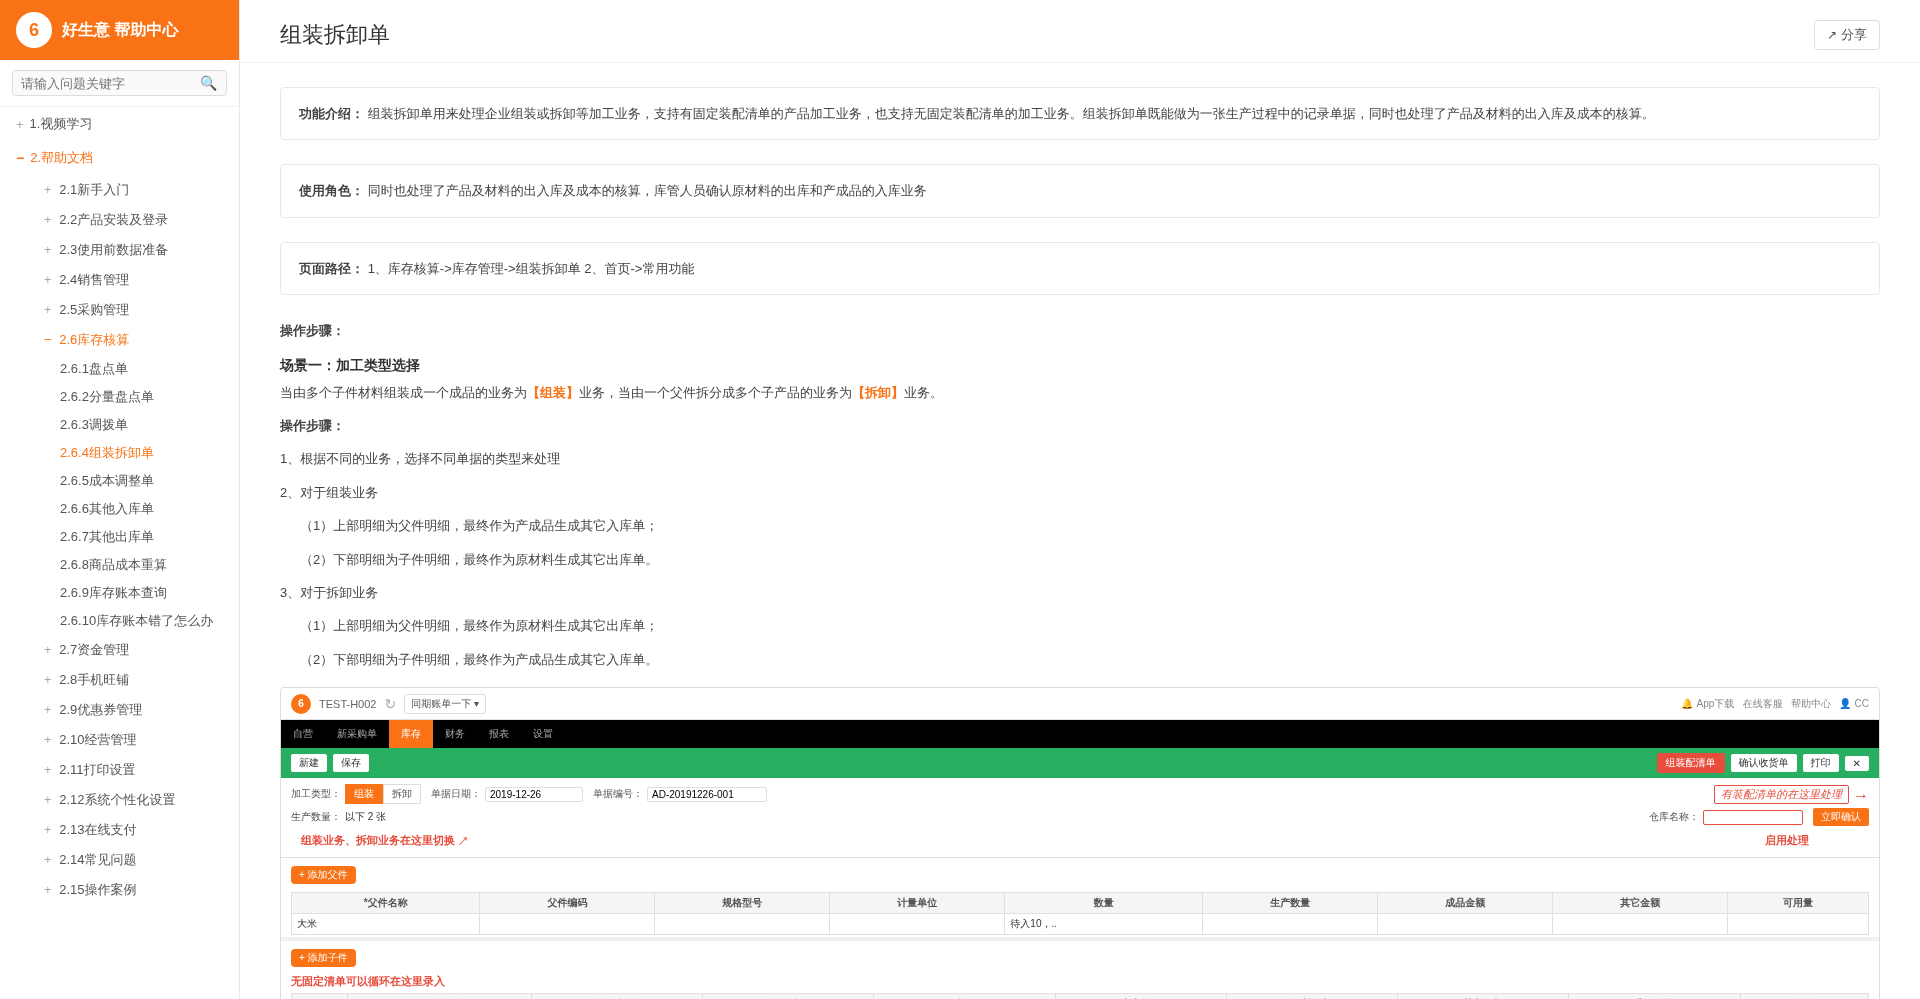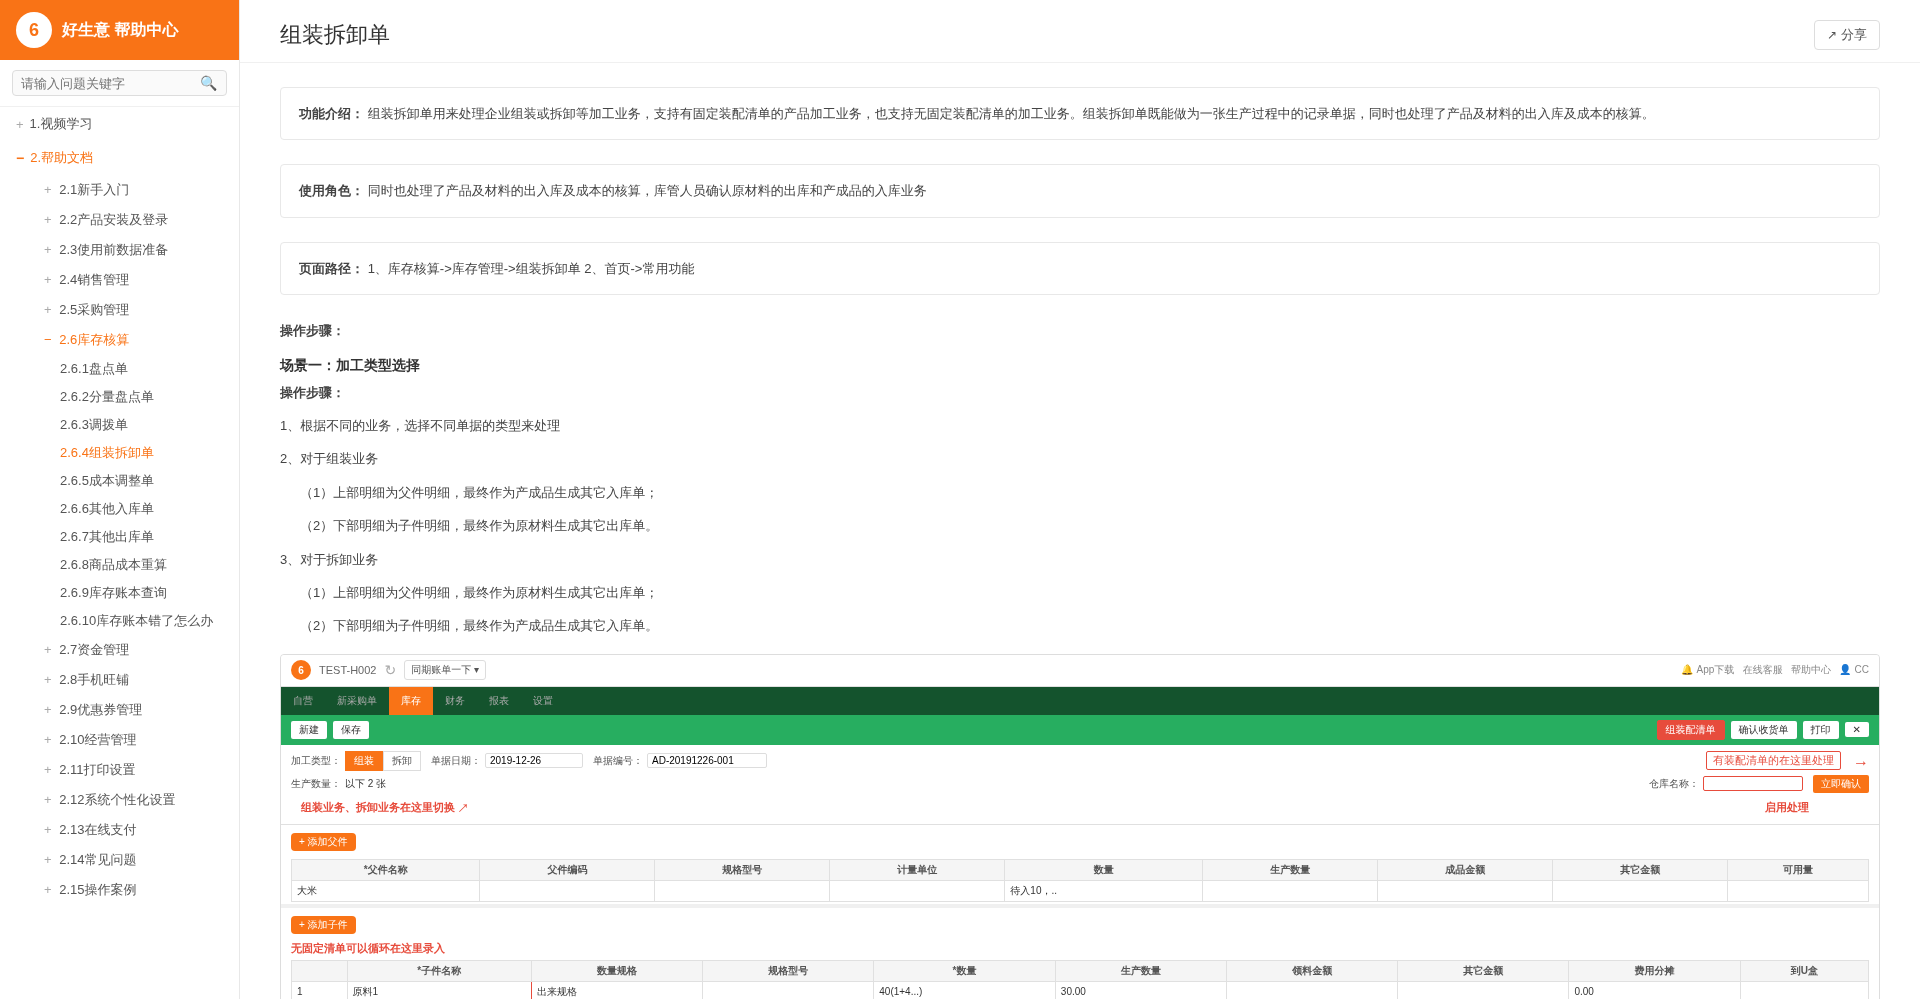--- a/index.html
+++ b/index.html
@@ -141,21 +141,21 @@
     .sim-logo-small {
       width: 20px; height: 20px; background: #f97316; border-radius: 50%;
       display: flex; align-items: center; justify-content: center;
       color: #fff; font-size: 10px; font-weight: bold; flex-shrink: 0;
     }
     .sim-company { font-size: 11px; color: #666; }
     .sim-select {
       border: 1px solid #ddd; border-radius: 3px; padding: 2px 6px; font-size: 10px; color: #555; background: #fff;
     }
     .sim-nav {
-      background: #14532d;
+      background: #000000;
       display: flex;
       height: 28px;
       align-items: center;
     }
     .sim-nav-item {
       padding: 0 12px;
       color: #aaa;
       font-size: 10px;
       height: 100%;
       display: flex; align-items: center;
@@ -334,20 +334,23 @@
 
     <div class="info-box">
       <span class="bold">页面路径：</span>
       <span>1、库存核算-&gt;库存管理-&gt;组装拆卸单 2、首页-&gt;常用功能</span>
     </div>
 
     <div class="step-block">
       <span class="bold">操作步骤：</span>
     </div>
     <div class="step-title">场景一：加工类型选择</div>
+    <div class="step-block">
+      <span>当由多个子件材料组装成一个成品的业务为</span><span class="highlight">【组装】</span><span>业务，当由一个父件拆分成多个子产品的业务为</span><span class="highlight">【拆卸】</span><span>业务。</span>
+    </div>
     <div class="step-block">
       <span class="bold">操作步骤：</span>
     </div>
     <div class="step-block">1、根据不同的业务，选择不同单据的类型来处理</div>
     <div class="step-block">2、对于组装业务</div>
     <div class="step-block step-sub">（1）上部明细为父件明细，最终作为产成品生成其它入库单；</div>
     <div class="step-block step-sub">（2）下部明细为子件明细，最终作为原材料生成其它出库单。</div>
     <div class="step-block">3、对于拆卸业务</div>
     <div class="step-block step-sub">（1）上部明细为父件明细，最终作为原材料生成其它出库单；</div>
     <div class="step-block step-sub">（2）下部明细为子件明细，最终作为产成品生成其它入库单。</div>
@@ -395,21 +398,21 @@
             <div class="sim-form-group">
               <span class="sim-label">单据日期：</span>
               <input class="sim-input" value="2019-12-26" readonly="" style="">
             </div>
             <div class="sim-form-group">
               <span class="sim-label">单据编号：</span>
               <input class="sim-input" value="AD-20191226-001" readonly="" style="width: 120px;">
             </div>
             <div style="flex:1;"></div>
 
-            <div style="display:flex;align-items:center;gap:12px;">
+            <div style="display:flex;align-items:center;gap:4px;font-style:italic;">
               <span style="color:#e74c3c;font-size:11px;border:1.5px solid #e74c3c;border-radius:2px;padding:1px 6px;">有装配清单的在这里处理</span>
               <span style="color:#e74c3c;font-size:16px;">→</span>
             </div>
           </div>
           <div class="sim-form-row" style="margin-top:4px;">
             <div class="sim-form-group">
               <span class="sim-label">生产数量：</span>
               <span style="font-size:10px;color:#333;">以下 2 张</span>
             </div>
             <div style="flex:1;"></div>

